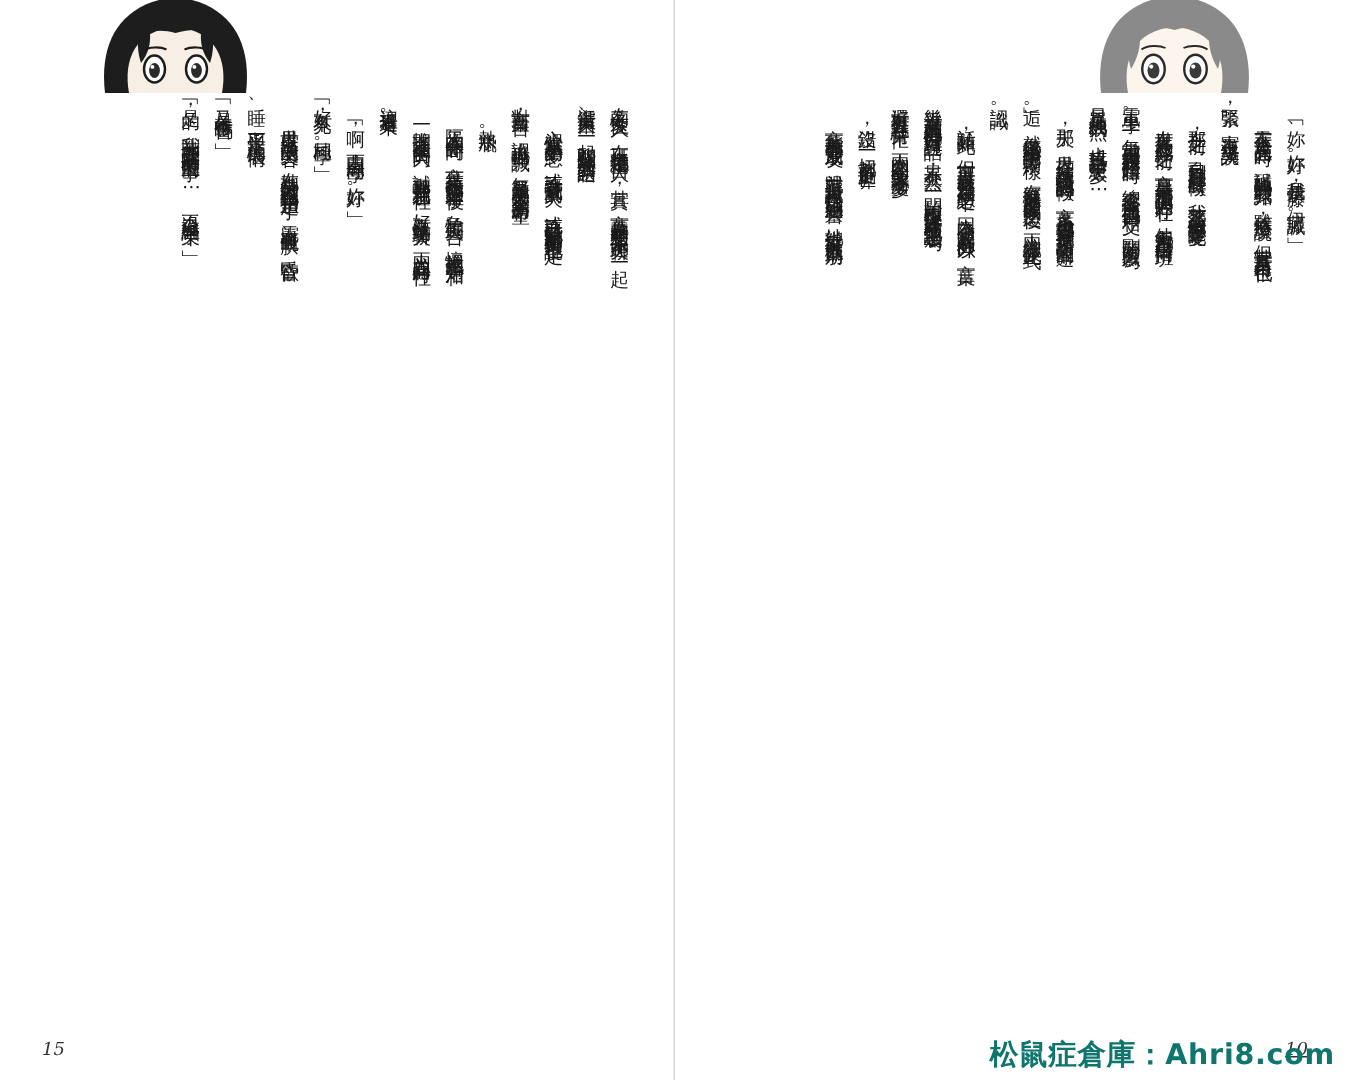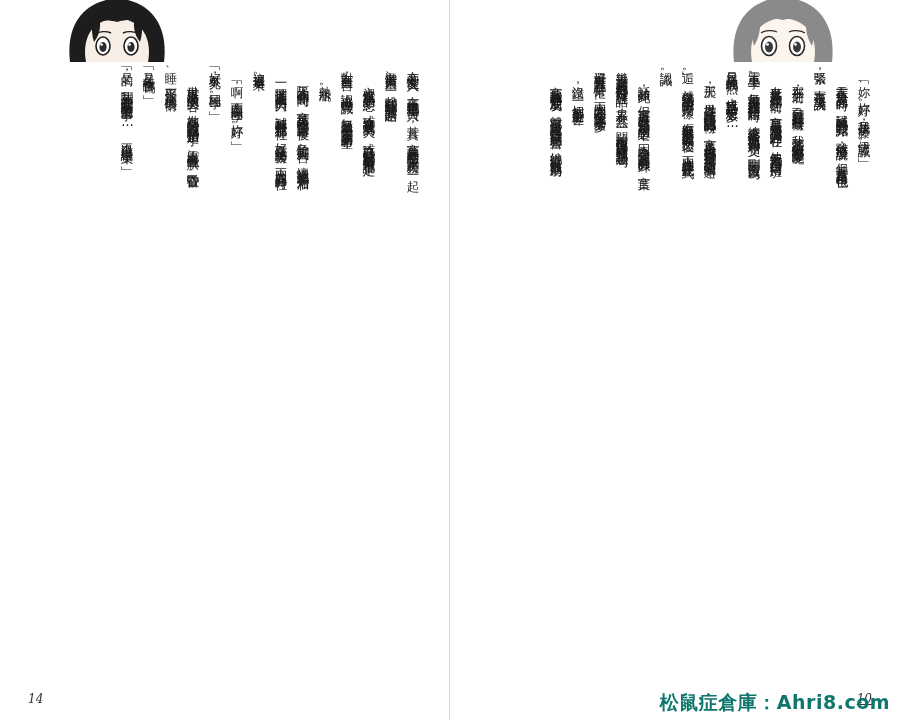--- a/index.html
+++ b/index.html
@@ -147,21 +147,21 @@
       <div class="col">　一推開通往天台的大門，誠和世界就在那裡。好像正站著聊天，兩人並肩同時往</div>
       <div class="col">這裡看過來。</div>
       <div class="col indent">「啊，西園寺同學，妳好。」</div>
       <div class="col">「好久不見，桂同學。」</div>
       <div class="col">　世界露出淡淡的笑容。在她身旁的誠也稍稍抬起了手，露出有些靦腆、昏昏欲</div>
       <div class="col">睡、與平常一樣的表情。</div>
       <div class="col">「又是執行會嗎？」</div>
       <div class="col">「是的，我剛才在處理有關攤位的事⋯⋯不過已經結束了。」</div>
     </div>
 
-    <div class="folio left">14</div>
+    <div class="folio left">15</div>
   </div>
 
   <div class="page-half page-right">
 
     <div class="face right">
       <svg width="110" height="62" viewBox="0 0 110 62">
         <defs>
           <clipPath id="clipR">
               <rect x="0" y="0" width="110" height="62"></rect>
             </clipPath>

